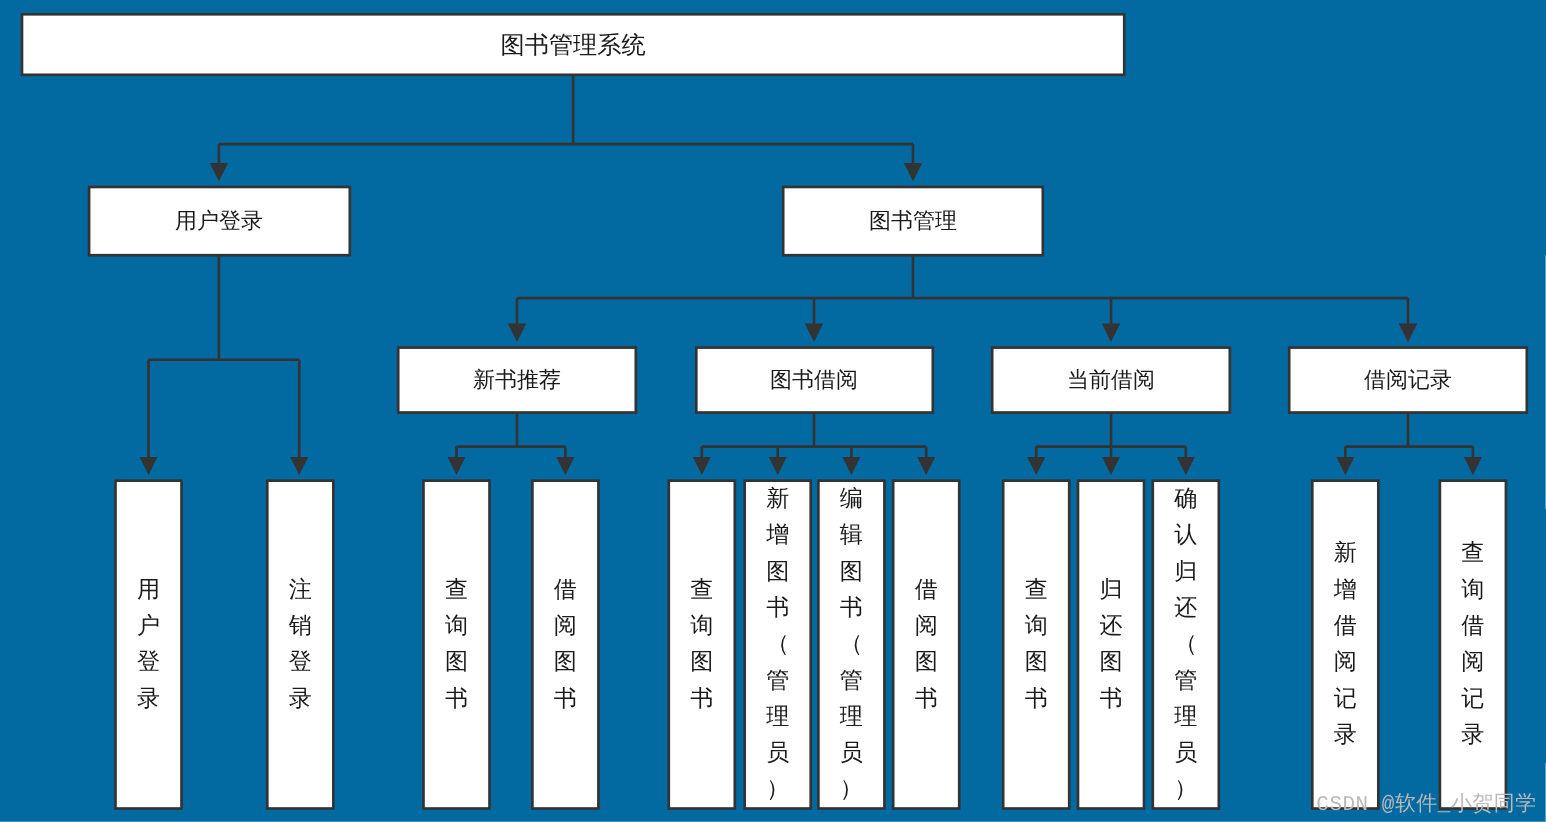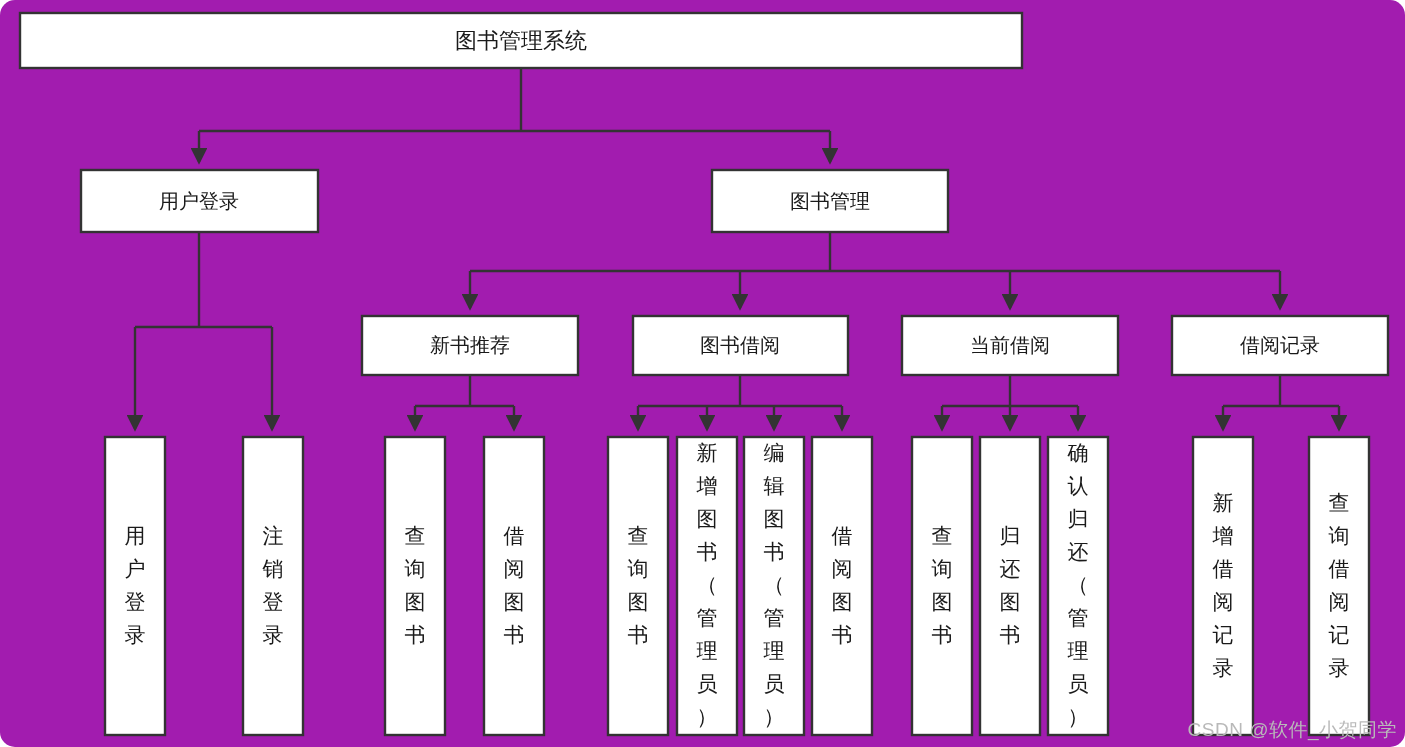--- a/index.html
+++ b/index.html
@@ -10,22 +10,21 @@
   body {
     width: 1405px;
     height: 747px;
     font-family: "DejaVu Sans", "Liberation Sans", sans-serif;
     overflow: hidden;
   }
   #diagram-root {
     position: relative;
     width: 1405px;
     height: 747px;
-    background: #a21caf;
-    border-radius: 15px;
+    background: #0369a1;
   }
   svg.canvas {
     position: absolute;
     left: 0;
     top: 0;
     width: 1405px;
     height: 747px;
   }
   .node-box {
     fill: #ffffff;
@@ -54,21 +53,21 @@
     fill: none;
   }
   .arrow-head {
     fill: #333333;
     stroke: none;
   }
   .watermark {
     position: absolute;
     right: 8px;
     bottom: 4px;
-    font-family: Liberation Sans, sans-serif;
+    font-family: Liberation Mono, monospace;
     font-size: 19px;
     color: #b9b9b9;
     white-space: nowrap;
     letter-spacing: 0.5px;
   }
 </style>
 </head>
 <body>
 
 <div id="diagram-root">

